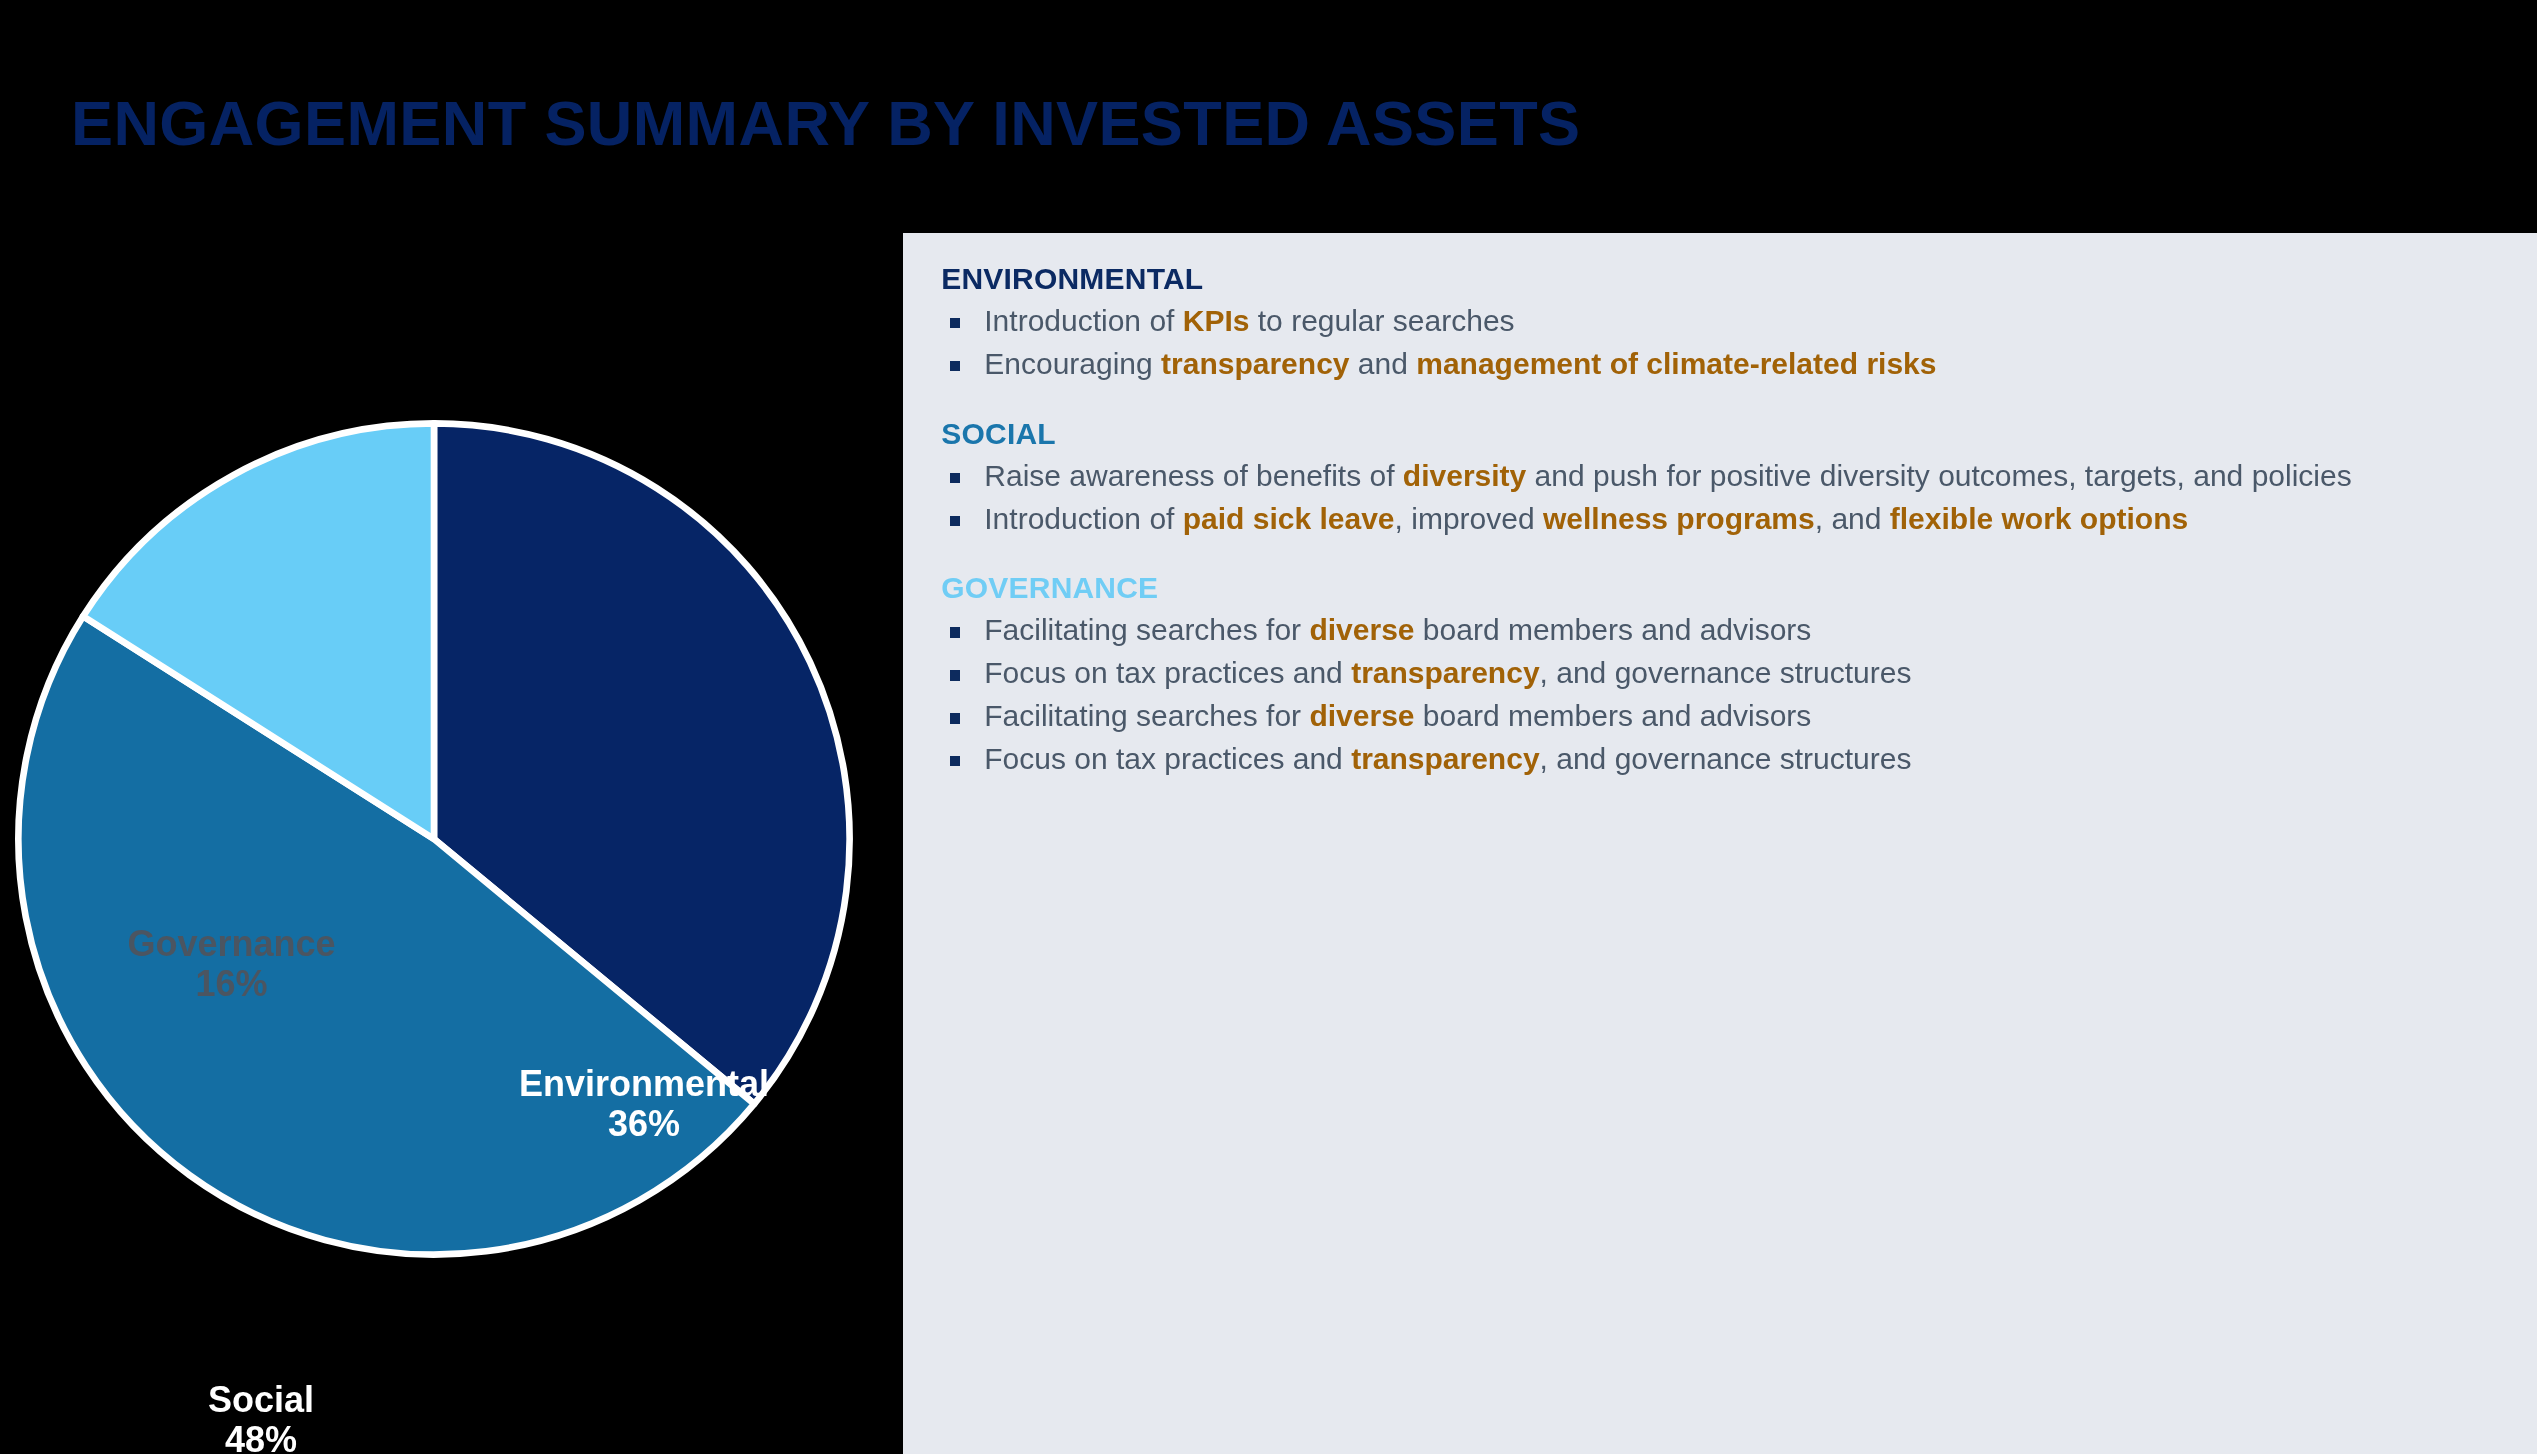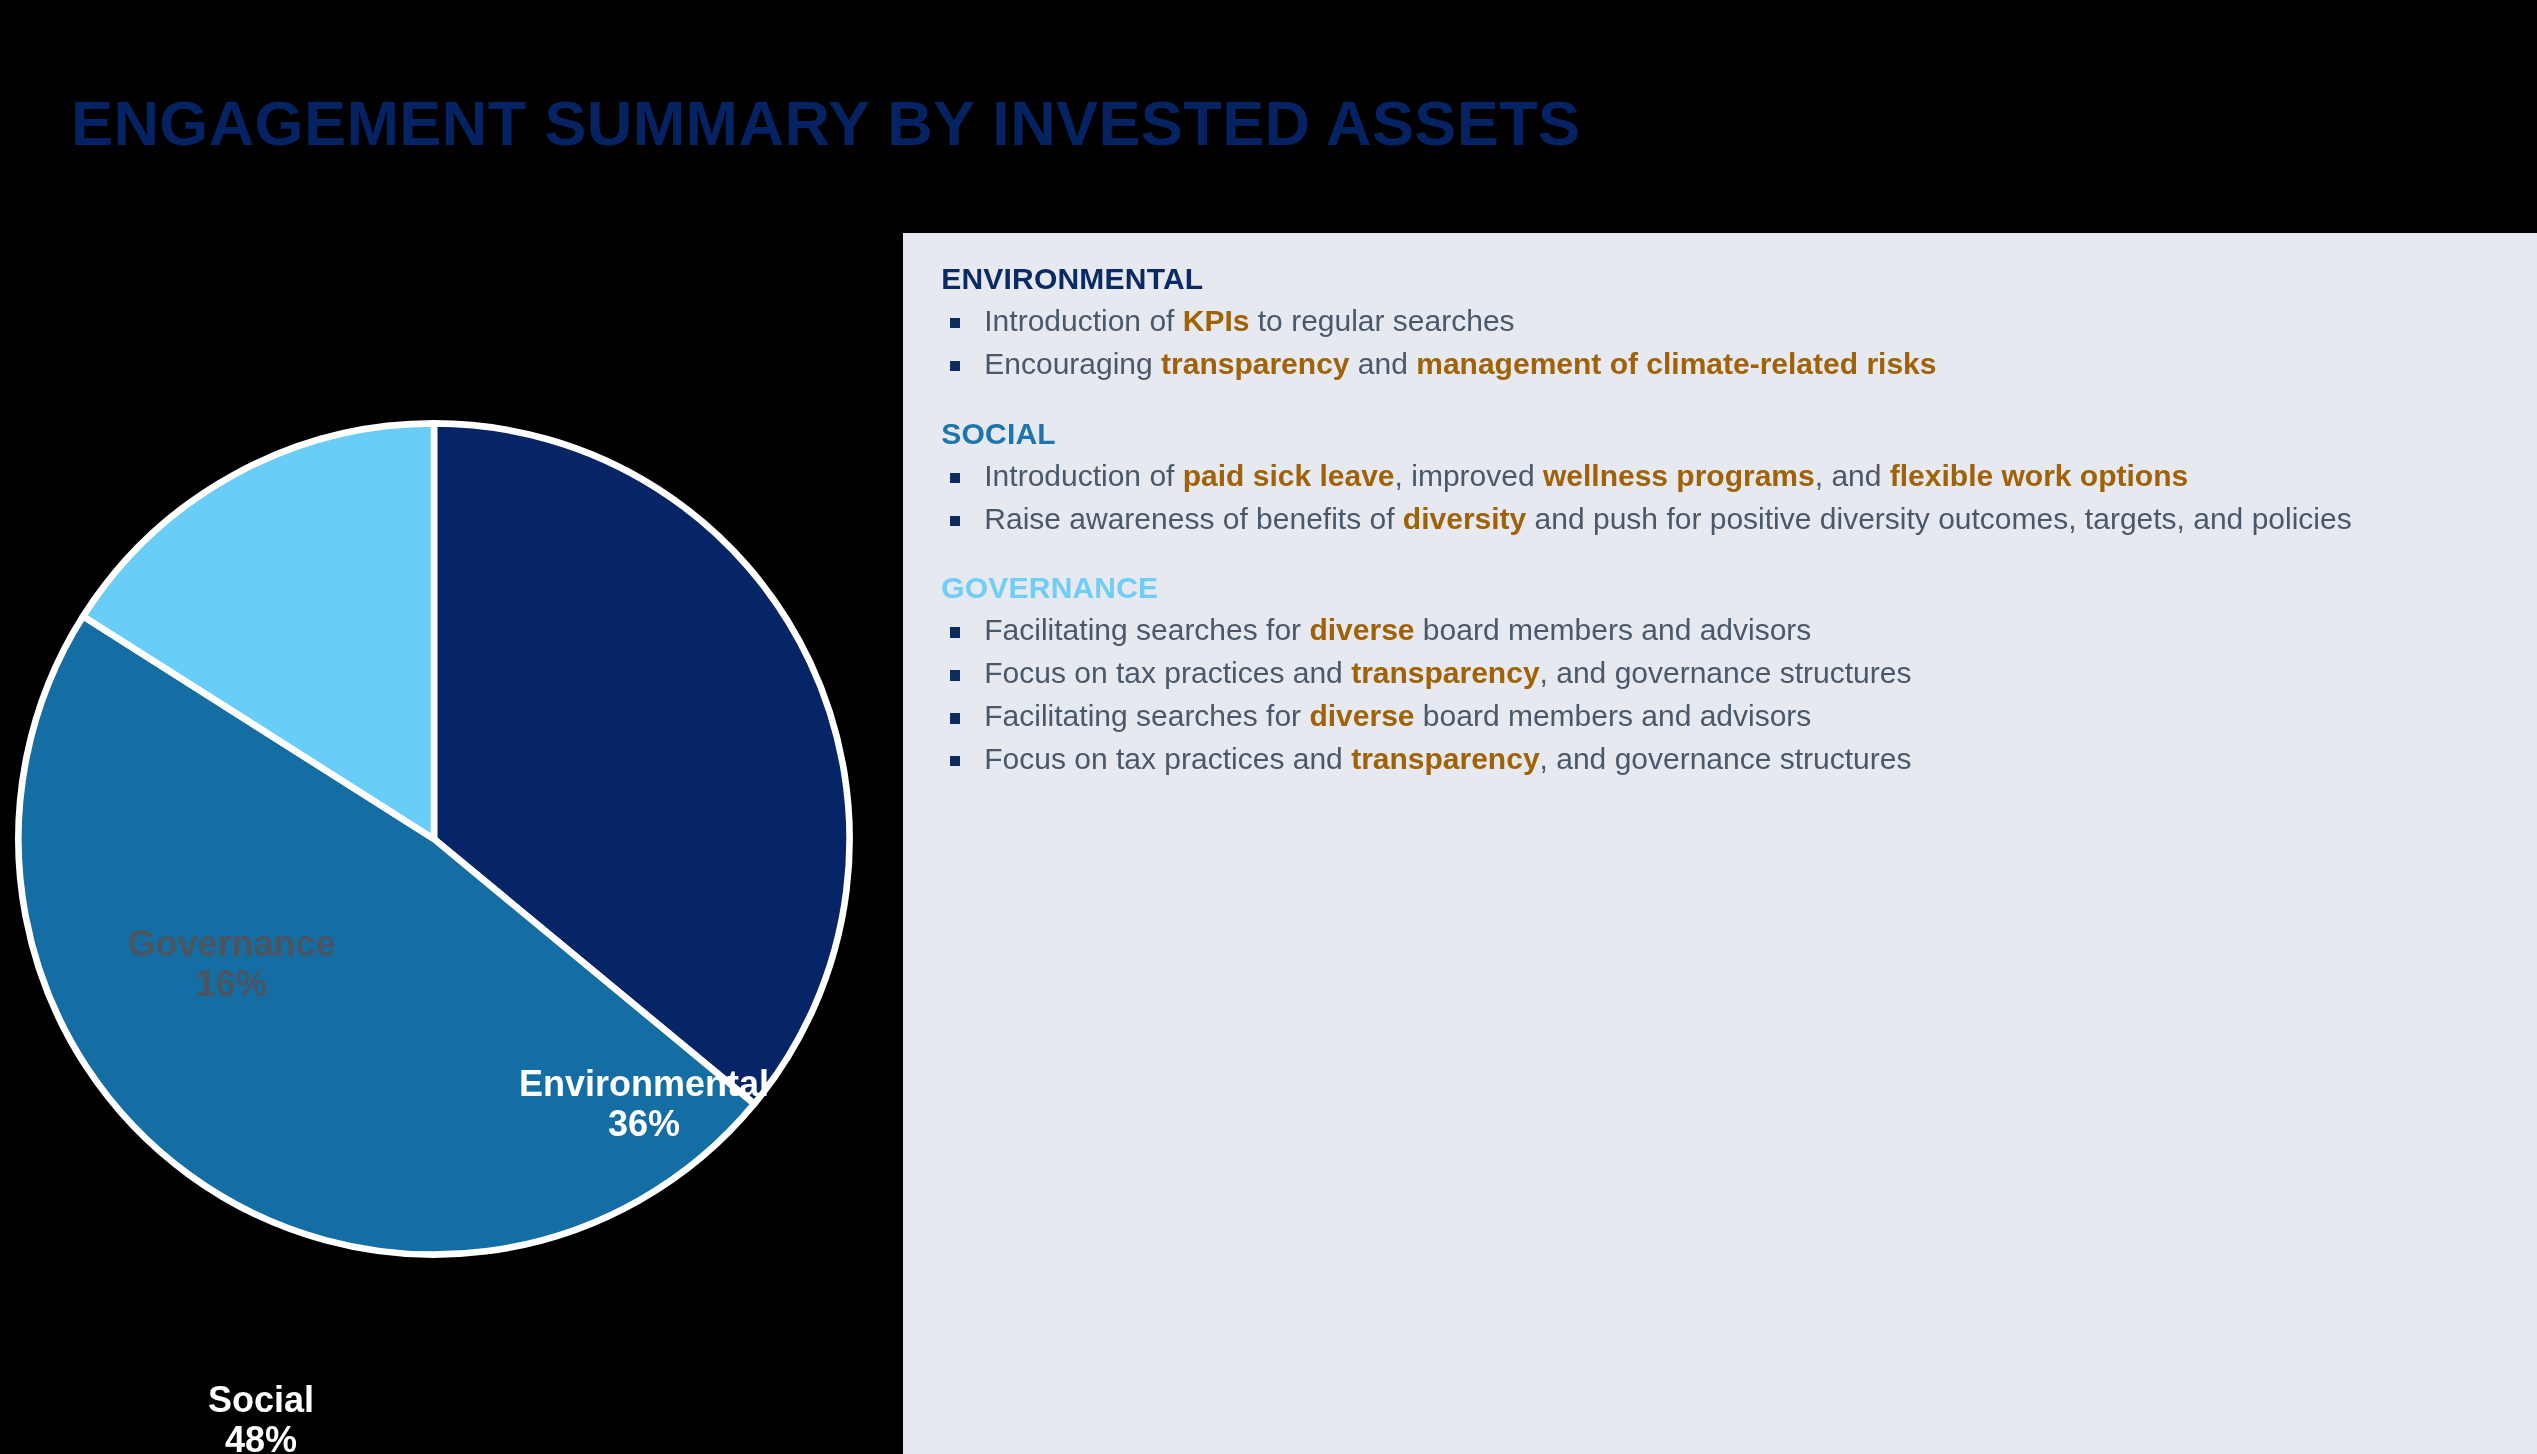--- a/index.html
+++ b/index.html
@@ -158,22 +158,22 @@
     <div class="section-heading env">ENVIRONMENTAL</div>
     <ul class="bullets" id="bullets-environmental">
         <li><span>Introduction of </span><b>KPIs</b><span> to regular searches</span></li>
         <li><span>Encouraging </span><b>transparency</b><span> and </span><b>management of climate-related risks</b></li>
       </ul>
   </div>
 
   <div class="section" id="section-social">
     <div class="section-heading soc">SOCIAL</div>
     <ul class="bullets" id="bullets-social">
+        <li><span>Raise awareness of benefits of </span><b>diversity</b><span> and push for positive diversity outcomes, targets, and policies</span></li>
         <li><span>Introduction of </span><b>paid sick leave</b><span>, improved </span><b>wellness programs</b><span>, and </span><b>flexible work options</b></li>
-        <li><span>Raise awareness of benefits of </span><b>diversity</b><span> and push for positive diversity outcomes, targets, and policies</span></li>
       </ul>
   </div>
 
   <div class="section" id="section-governance">
     <div class="section-heading gov">GOVERNANCE</div>
     <ul class="bullets" id="bullets-governance">
         <li><span>Facilitating searches for </span><b>diverse</b><span> board members and advisors</span></li>
         <li><span>Focus on tax practices and </span><b>transparency</b><span>, and governance structures</span></li>
         <li><span>Facilitating searches for </span><b>diverse</b><span> board members and advisors</span></li>
         <li><span>Focus on tax practices and </span><b>transparency</b><span>, and governance structures</span></li>

